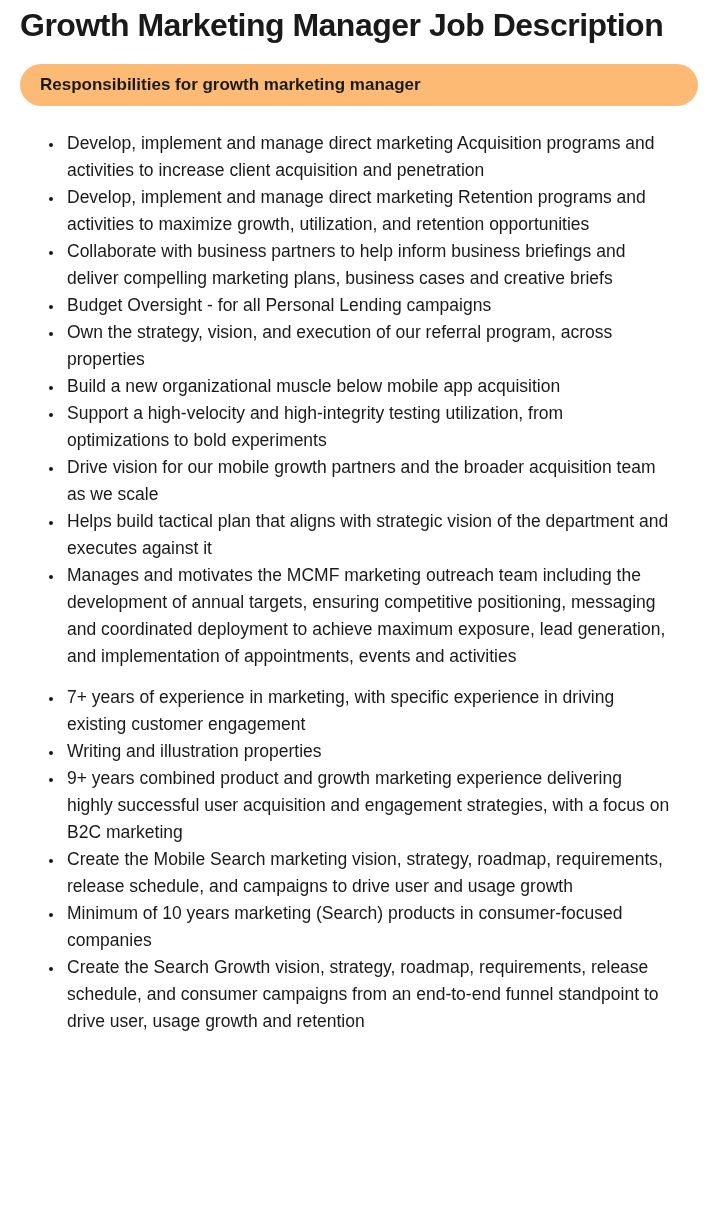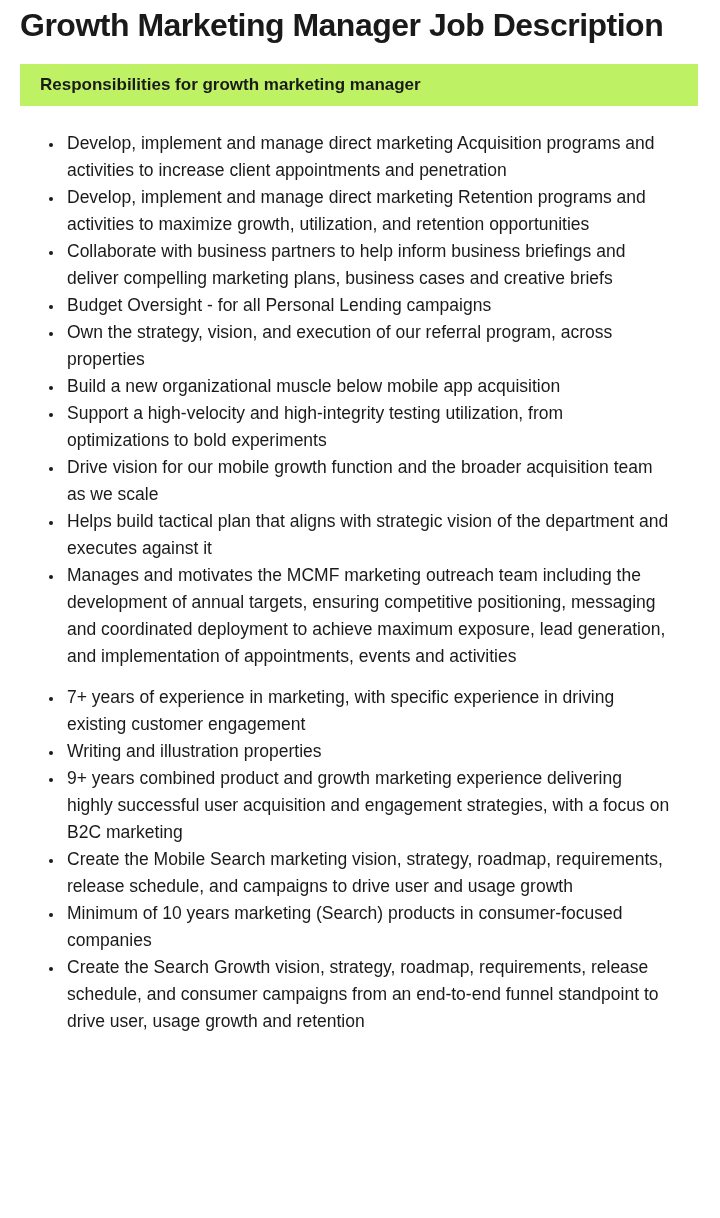--- a/index.html
+++ b/index.html
@@ -1,15 +1,15 @@
 <!DOCTYPE html>
 <html><head>
 <meta charset="utf-8">
 <style>
-  * { margin: 0; padding: 0; box-sizing: border-box; }
+  * { margin: 0; padding: 0; box-sizing: border-box; border-radius: 30px; }
   html, body {
     background: #ffffff;
     font-family: "Liberation Sans", sans-serif;
     color: #1a1a1a;
   }
   .page {
     width: 720px;
     height: 1218px;
     padding: 6px 22px 30px 20px;
     overflow: hidden;
@@ -23,21 +23,21 @@
     margin: 2px 0 22px 0;
     white-space: nowrap;
   }
   .intro {
     font-size: 17.5px;
     line-height: 27px;
     max-width: 636px;
     margin: 0 0 13px 0;
   }
   .section-heading {
-    background: #bef264;
+    background: #fdba74;
     font-size: 17px;
     font-weight: 700;
     line-height: 22px;
     padding: 10px 20px;
     margin: 0 0 24px 0;
   }
   ul.bullet-list {
     margin: 0 0 14px 0;
     padding: 0 0 0 44px;
     list-style: disc outside;
@@ -57,28 +57,28 @@
 <body>
 
 <div class="page">
 
   <h1 class="doc-title">Growth Marketing Manager Job Description</h1>
 
 
   <section>
     <h2 class="section-heading">Responsibilities for growth marketing manager</h2>
     <ul class="bullet-list">
-      <li>Develop, implement and manage direct marketing Acquisition programs and activities to increase client appointments and penetration</li>
+      <li>Develop, implement and manage direct marketing Acquisition programs and activities to increase client acquisition and penetration</li>
       <li>Develop, implement and manage direct marketing Retention programs and activities to maximize growth, utilization, and retention opportunities</li>
       <li>Collaborate with business partners to help inform business briefings and deliver compelling marketing plans, business cases and creative briefs</li>
       <li>Budget Oversight - for all Personal Lending campaigns</li>
       <li>Own the strategy, vision, and execution of our referral program, across properties</li>
       <li>Build a new organizational muscle below mobile app acquisition</li>
       <li>Support a high-velocity and high-integrity testing utilization, from optimizations to bold experiments</li>
-      <li>Drive vision for our mobile growth function and the broader acquisition team as we scale</li>
+      <li>Drive vision for our mobile growth partners and the broader acquisition team as we scale</li>
       <li>Helps build tactical plan that aligns with strategic vision of the department and executes against it</li>
       <li>Manages and motivates the MCMF marketing outreach team including the development of annual targets, ensuring competitive positioning, messaging and coordinated deployment to achieve maximum exposure, lead generation, and implementation of appointments, events and activities</li>
     </ul>
   </section>
 
   <section>
     <ul class="bullet-list">
       <li>7+ years of experience in marketing, with specific experience in driving existing customer engagement</li>
       <li>Writing and illustration properties</li>
       <li>9+ years combined product and growth marketing experience delivering highly successful user acquisition and engagement strategies, with a focus on B2C marketing</li>

